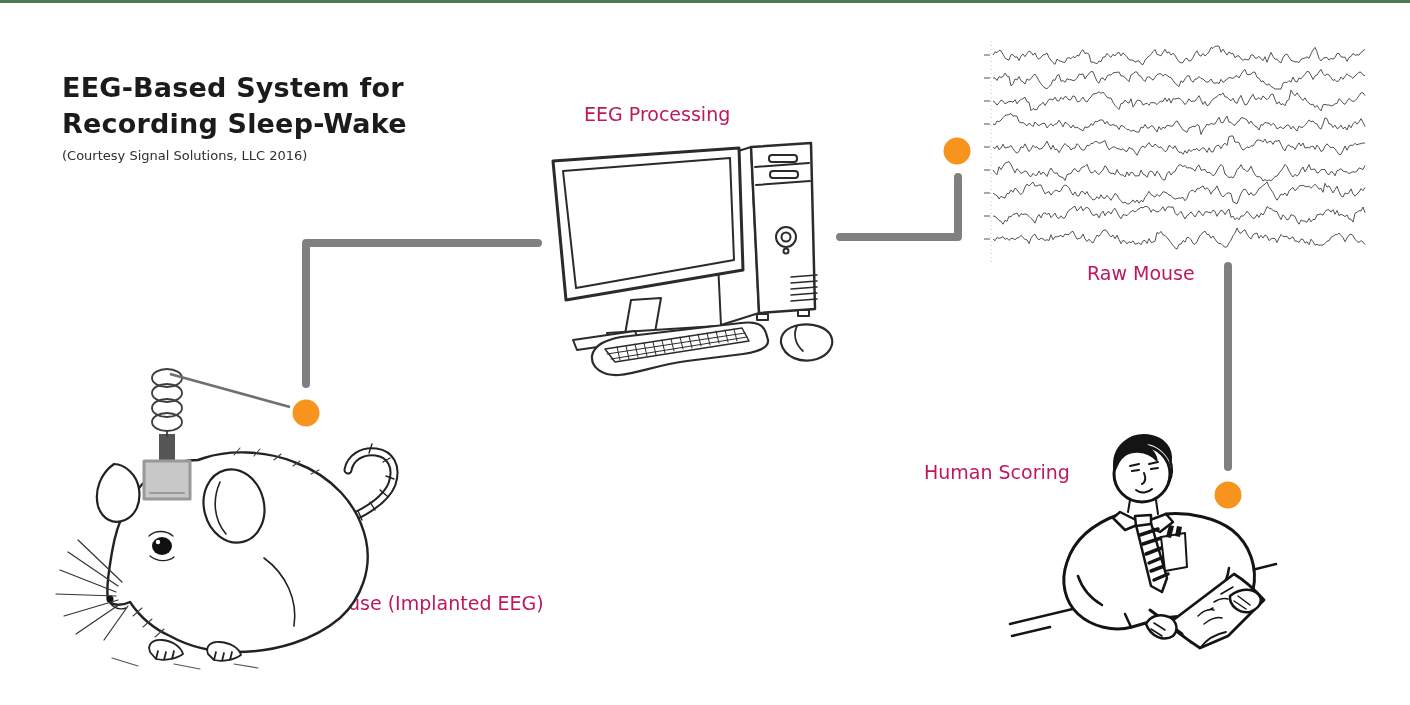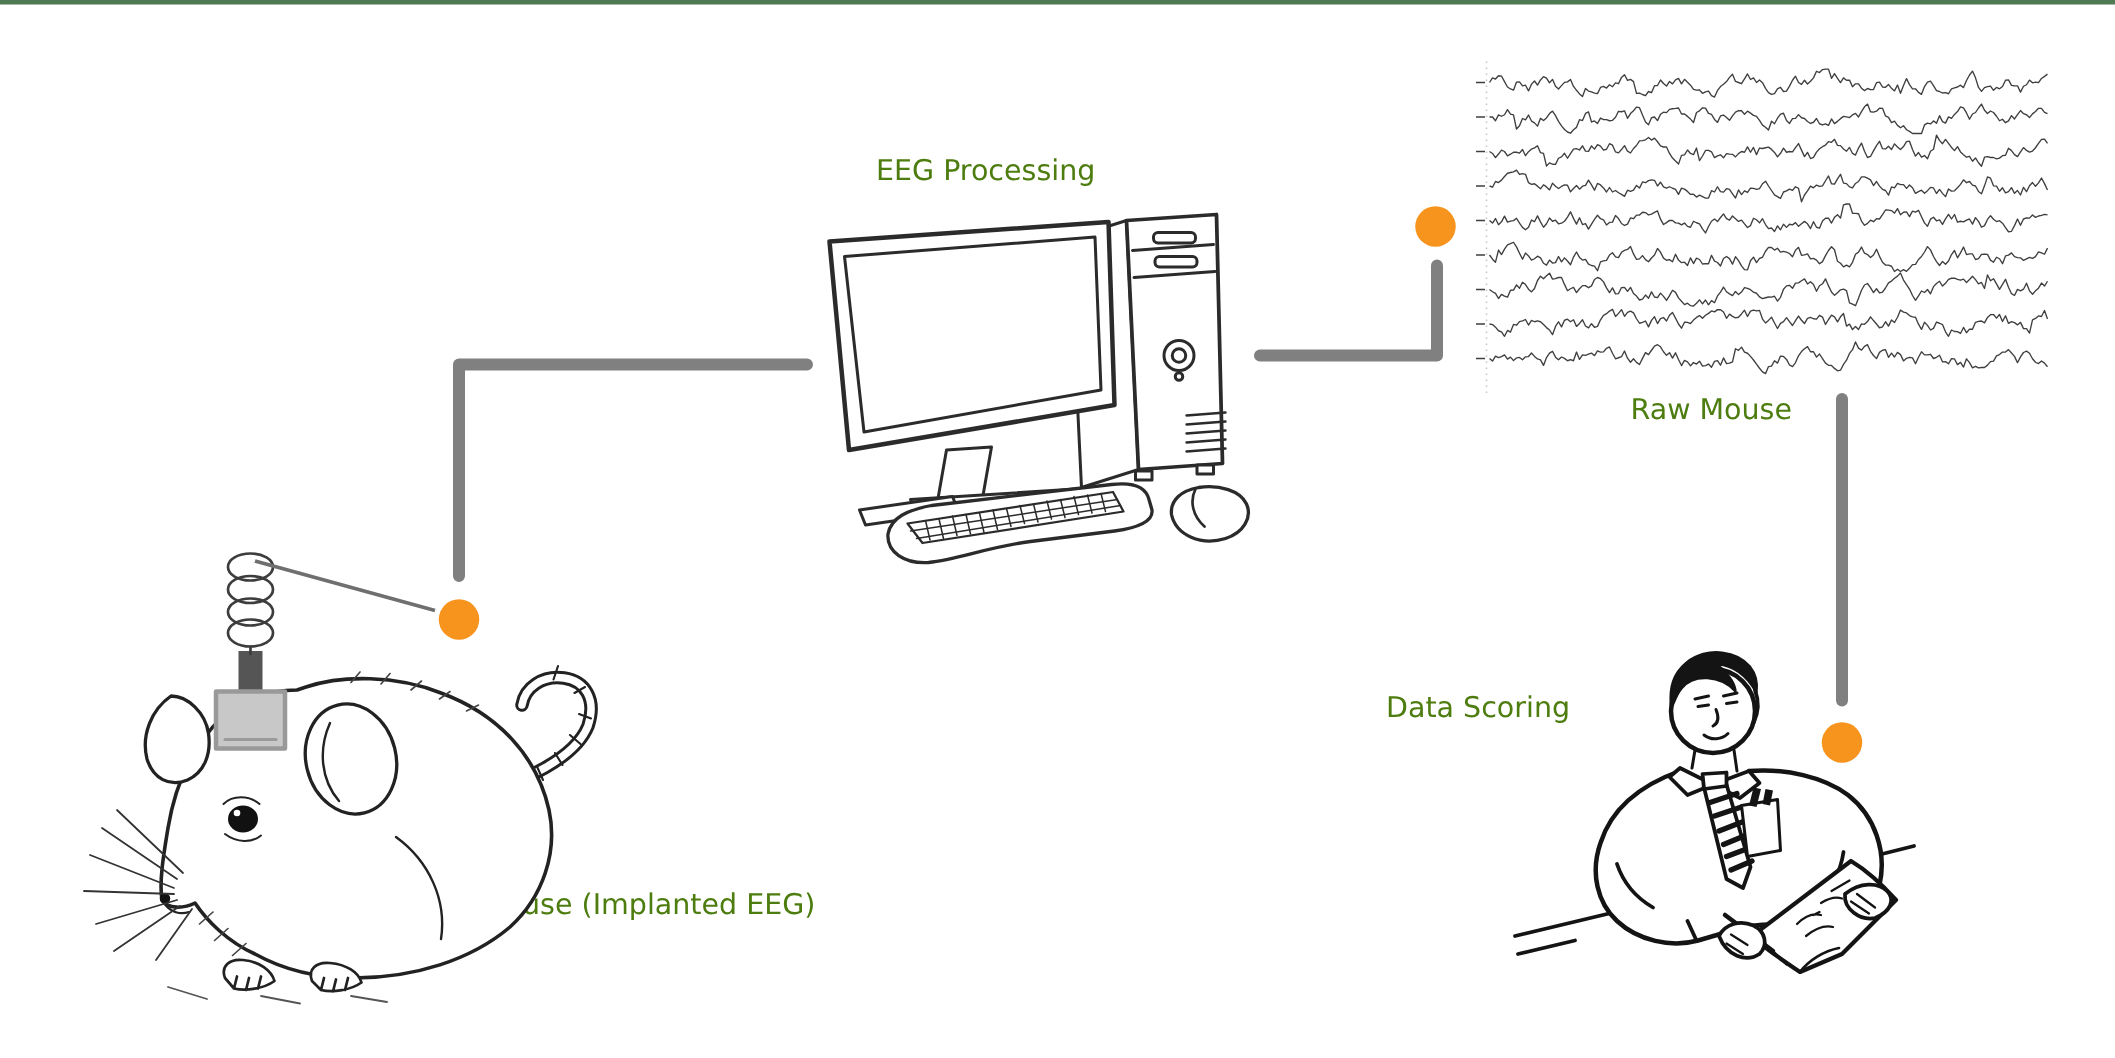--- a/index.html
+++ b/index.html
@@ -4,39 +4,44 @@
 <style>
   html,body{margin:0;padding:0;background:#ffffff;}
   .canvas{
     position:relative;width:1410px;height:705px;background:#ffffff;
     font-family:"DejaVu Sans","Liberation Sans",sans-serif;overflow:hidden;
   }
   .art{position:absolute;overflow:visible;}
   .title-block{position:absolute;left:62px;top:70px;}
   .title-line{font-size:27px;font-weight:bold;color:#1b1b1b;line-height:36px;letter-spacing:.2px;}
   .subtitle{margin-top:6px;font-size:13px;color:#2e2e2e;}
-  .label{position:absolute;font-size:19px;color:#4d7c0f;white-space:nowrap;}
+  .label{position:absolute;font-size:19px;color:#be185d;white-space:nowrap;}
   #lbl-processing{left:584px;top:103px;}
   #lbl-raw{left:1087px;top:262px;}
   #lbl-human{left:924px;top:461px;}
   #lbl-mouse{left:320px;top:592px;}
 </style>
 </head>
 <body>
 
 <div class="canvas">
 
   <svg class="art" style="left:0;top:0" width="1410" height="4">
     <rect width="1410" height="3" fill="#4d7a52"></rect>
   </svg>
 
+  <div class="title-block">
+    <div class="title-line">EEG-Based System for</div>
+    <div class="title-line">Recording Sleep-Wake</div>
+    <div class="subtitle">(Courtesy Signal Solutions, LLC 2016)</div>
+  </div>
 
   <div class="label" id="lbl-processing">EEG Processing</div>
   <div class="label" id="lbl-raw">Raw Mouse</div>
-  <div class="label" id="lbl-human">Data Scoring</div>
+  <div class="label" id="lbl-human">Human Scoring</div>
   <div class="label" id="lbl-mouse">Mouse (Implanted EEG)</div>
 
   <svg id="eeg-traces" class="art" style="left:983px;top:36px" width="390" height="236" viewBox="0 0 390 236">
     <line x1="8" y1="5" x2="8" y2="228" stroke="#c4c4c4" stroke-width="1" stroke-dasharray="1 3"></line>
   <path d="M1 19 h6 M10 19 L12 15.9 L14 16.7 L16 14.5 L18 14.7 L20 18.4 L22 22.0 L24 23.3 L26 24.1 L28 18.7 L30 18.6 L32 21.2 L34 20.8 L36 24.6 L38 20.1 L40 18.0 L42 20.7 L44 17.3 L46 15.1 L48 16.1 L50 19.2 L52 16.9 L54 21.5 L56 23.3 L58 21.1 L60 18.9 L62 18.6 L64 17.0 L66 21.6 L68 24.2 L70 26.6 L72 28.4 L74 23.0 L76 24.7 L78 25.3 L80 26.1 L82 26.4 L84 22.3 L86 21.6 L88 22.7 L90 20.5 L92 21.8 L94 19.3 L96 19.8 L98 15.6 L100 13.8 L102 17.6 L104 16.9 L106 18.4 L108 26.3 L110 26.1 L112 27.0 L114 27.8 L116 25.0 L118 25.8 L120 21.1 L122 21.0 L124 17.3 L126 19.7 L128 21.4 L130 18.3 L132 19.9 L134 17.3 L136 16.3 L138 19.9 L140 16.9 L142 18.8 L144 20.8 L146 23.6 L148 24.1 L150 24.0 L152 26.2 L154 25.2 L156 24.7 L158 27.7 L160 28.7 L162 24.3 L164 21.7 L166 20.2 L168 18.4 L170 15.6 L172 13.5 L174 18.3 L176 19.0 L178 19.8 L180 16.6 L182 13.3 L184 17.0 L186 15.9 L188 19.0 L190 17.3 L192 19.1 L194 22.9 L196 25.8 L198 26.9 L200 26.4 L202 23.2 L204 22.2 L206 25.0 L208 24.7 L210 21.4 L212 17.5 L214 14.8 L216 19.0 L218 20.2 L220 17.5 L222 20.0 L224 18.2 L226 15.9 L228 11.5 L230 12.4 L232 10.4 L234 10.1 L236 10.1 L238 16.2 L240 13.1 L242 16.2 L244 19.1 L246 15.9 L248 17.5 L250 17.4 L252 21.8 L254 19.9 L256 19.9 L258 22.8 L260 24.4 L262 23.0 L264 23.8 L266 23.7 L268 19.1 L270 18.8 L272 22.0 L274 22.2 L276 20.3 L278 22.9 L280 24.6 L282 20.7 L284 26.2 L286 21.0 L288 16.4 L290 20.4 L292 23.2 L294 23.2 L296 25.6 L298 26.9 L300 21.7 L302 18.8 L304 18.1 L306 21.1 L308 24.4 L310 25.0 L312 26.0 L314 25.7 L316 26.5 L318 23.3 L320 22.6 L322 22.0 L324 20.8 L326 22.4 L328 17.7 L330 14.0 L332 11.4 L334 15.9 L336 22.3 L338 24.9 L340 22.4 L342 21.7 L344 21.4 L346 24.2 L348 22.3 L350 23.2 L352 21.7 L354 17.5 L356 17.3 L358 20.9 L360 21.2 L362 21.2 L364 25.4 L366 21.5 L368 20.5 L370 17.4 L372 19.2 L374 18.8 L376 19.1 L378 16.3 L380 14.9 L382 13.4" fill="none" stroke="#3f3f3f" stroke-width="0.9" stroke-linejoin="round"></path>
       <path d="M1 42 h6 M10 42 L12 42.0 L14 44.5 L16 40.6 L18 41.5 L20 40.5 L22 37.1 L24 40.1 L26 40.6 L28 50.0 L30 47.8 L32 43.0 L34 43.9 L36 40.7 L38 44.7 L40 45.9 L42 48.1 L44 42.9 L46 44.3 L48 42.6 L50 39.7 L52 38.1 L54 41.1 L56 44.9 L58 47.9 L60 50.3 L62 52.0 L64 52.8 L66 50.5 L68 48.9 L70 43.8 L72 44.4 L74 39.6 L76 38.6 L78 45.3 L80 44.6 L82 46.3 L84 42.7 L86 43.7 L88 43.7 L90 44.5 L92 44.2 L94 42.2 L96 38.2 L98 38.5 L100 37.9 L102 42.9 L104 39.7 L106 37.8 L108 35.4 L110 35.8 L112 40.7 L114 45.3 L116 47.2 L118 42.5 L120 42.0 L122 44.4 L124 40.2 L126 38.8 L128 39.1 L130 36.9 L132 36.5 L134 36.3 L136 36.0 L138 40.0 L140 40.0 L142 41.6 L144 43.4 L146 45.7 L148 39.0 L150 37.9 L152 35.9 L154 36.1 L156 39.6 L158 40.3 L160 43.6 L162 45.6 L164 41.3 L166 40.7 L168 42.3 L170 44.2 L172 41.3 L174 38.7 L176 37.8 L178 37.8 L180 40.2 L182 38.1 L184 39.4 L186 40.9 L188 41.6 L190 44.3 L192 47.4 L194 48.8 L196 50.7 L198 44.8 L200 46.5 L202 42.8 L204 40.1 L206 39.5 L208 44.3 L210 46.3 L212 43.1 L214 42.9 L216 40.4 L218 42.5 L220 43.0 L222 45.0 L224 46.3 L226 45.5 L228 43.0 L230 46.5 L232 47.3 L234 46.6 L236 47.6 L238 43.3 L240 46.4 L242 44.9 L244 43.1 L246 41.6 L248 41.9 L250 42.4 L252 40.6 L254 39.6 L256 42.0 L258 38.4 L260 35.2 L262 33.4 L264 38.5 L266 38.7 L268 38.1 L270 36.1 L272 36.2 L274 41.3 L276 42.3 L278 45.7 L280 44.8 L282 47.6 L284 49.2 L286 47.8 L288 50.5 L290 51.6 L292 53.0 L294 53.0 L296 53.0 L298 53.0 L300 47.3 L302 46.1 L304 46.6 L306 44.6 L308 46.2 L310 41.1 L312 45.1 L314 46.1 L316 41.9 L318 42.9 L320 40.3 L322 38.4 L324 35.3 L326 35.9 L328 39.3 L330 43.5 L332 40.0 L334 39.0 L336 36.0 L338 33.4 L340 37.5 L342 39.7 L344 38.0 L346 39.0 L348 41.5 L350 44.5 L352 43.5 L354 45.8 L356 44.6 L358 41.1 L360 43.3 L362 40.4 L364 37.7 L366 39.8 L368 40.5 L370 42.4 L372 39.9 L374 38.3 L376 36.2 L378 36.2 L380 38.9 L382 39.7" fill="none" stroke="#3f3f3f" stroke-width="0.9" stroke-linejoin="round"></path>
       <path d="M1 65 h6 M10 65 L12 66.3 L14 69.1 L16 66.7 L18 64.1 L20 65.0 L22 67.9 L24 66.8 L26 65.5 L28 65.5 L30 66.1 L32 63.7 L34 67.8 L36 65.1 L38 63.4 L40 62.6 L42 61.2 L44 65.8 L46 66.3 L48 74.7 L50 72.6 L52 73.5 L54 73.6 L56 69.5 L58 68.6 L60 66.2 L62 69.5 L64 66.4 L66 63.4 L68 63.1 L70 64.0 L72 61.2 L74 64.8 L76 64.9 L78 61.3 L80 63.4 L82 60.4 L84 61.4 L86 64.1 L88 63.5 L90 59.8 L92 60.8 L94 65.3 L96 65.9 L98 63.7 L100 61.1 L102 64.8 L104 66.0 L106 63.0 L108 61.0 L110 57.9 L112 57.8 L114 57.2 L116 55.7 L118 57.4 L120 56.1 L122 58.5 L124 61.3 L126 62.0 L128 62.0 L130 66.3 L132 69.4 L134 71.4 L136 73.4 L138 67.6 L140 67.2 L142 64.0 L144 66.3 L146 67.1 L148 62.7 L150 71.1 L152 68.0 L154 64.3 L156 64.2 L158 65.2 L160 69.1 L162 67.9 L164 67.2 L166 69.2 L168 66.4 L170 66.7 L172 66.9 L174 68.6 L176 66.4 L178 65.0 L180 65.5 L182 61.9 L184 65.5 L186 62.3 L188 67.1 L190 62.7 L192 63.0 L194 62.5 L196 62.1 L198 63.6 L200 65.6 L202 68.6 L204 66.2 L206 62.8 L208 65.5 L210 65.0 L212 65.2 L214 62.4 L216 59.7 L218 64.1 L220 68.4 L222 65.6 L224 69.7 L226 68.9 L228 65.4 L230 63.2 L232 61.8 L234 60.7 L236 58.4 L238 58.9 L240 56.9 L242 60.9 L244 61.1 L246 63.3 L248 64.8 L250 62.3 L252 66.3 L254 67.4 L256 62.7 L258 59.4 L260 64.8 L262 69.0 L264 68.3 L266 64.6 L268 61.1 L270 58.2 L272 63.1 L274 63.3 L276 61.5 L278 63.7 L280 59.9 L282 62.0 L284 63.7 L286 61.7 L288 58.4 L290 58.1 L292 63.6 L294 68.1 L296 65.7 L298 68.8 L300 67.7 L302 69.8 L304 64.8 L306 63.5 L308 54.1 L310 57.6 L312 59.8 L314 56.9 L316 59.6 L318 62.3 L320 64.4 L322 61.8 L324 65.3 L326 67.1 L328 68.8 L330 68.2 L332 71.5 L334 69.3 L336 72.5 L338 74.8 L340 68.8 L342 68.4 L344 69.0 L346 69.0 L348 69.9 L350 69.4 L352 67.8 L354 67.5 L356 62.8 L358 64.4 L360 67.1 L362 68.4 L364 65.3 L366 62.4 L368 64.3 L370 65.4 L372 64.7 L374 62.5 L376 59.6 L378 56.9 L380 56.8 L382 59.6" fill="none" stroke="#3f3f3f" stroke-width="0.9" stroke-linejoin="round"></path>
       <path d="M1 88 h6 M10 88 L12 88.8 L14 85.0 L16 85.7 L18 84.1 L20 81.7 L22 79.5 L24 79.0 L26 78.6 L28 77.4 L30 80.3 L32 79.8 L34 80.2 L36 85.8 L38 86.9 L40 86.5 L42 88.1 L44 89.9 L46 87.2 L48 88.6 L50 90.6 L52 86.1 L54 88.2 L56 89.7 L58 88.3 L60 87.3 L62 87.5 L64 91.9 L66 89.7 L68 87.7 L70 90.1 L72 88.1 L74 87.6 L76 84.1 L78 87.2 L80 90.8 L82 86.3 L84 87.3 L86 89.3 L88 92.0 L90 89.0 L92 92.0 L94 91.0 L96 92.5 L98 93.6 L100 94.9 L102 90.8 L104 91.6 L106 90.8 L108 87.6 L110 89.4 L112 85.3 L114 85.8 L116 84.4 L118 83.9 L120 84.2 L122 88.0 L124 85.4 L126 88.6 L128 89.4 L130 88.5 L132 89.5 L134 90.2 L136 93.6 L138 89.4 L140 90.1 L142 91.6 L144 93.6 L146 93.5 L148 95.4 L150 94.1 L152 95.1 L154 96.1 L156 96.0 L158 91.1 L160 92.0 L162 88.5 L164 91.8 L166 92.1 L168 89.8 L170 90.3 L172 93.2 L174 96.0 L176 90.6 L178 93.7 L180 91.2 L182 92.3 L184 89.4 L186 89.6 L188 90.3 L190 89.8 L192 86.5 L194 84.8 L196 88.0 L198 91.0 L200 93.9 L202 95.1 L204 96.3 L206 92.0 L208 91.3 L210 90.1 L212 90.9 L214 88.5 L216 89.6 L218 98.5 L220 94.0 L222 91.3 L224 88.1 L226 89.2 L228 87.4 L230 88.2 L232 87.9 L234 84.5 L236 81.3 L238 86.5 L240 86.8 L242 83.2 L244 80.2 L246 86.1 L248 86.4 L250 88.6 L252 89.3 L254 86.3 L256 85.0 L258 81.9 L260 81.9 L262 82.8 L264 83.9 L266 87.7 L268 85.0 L270 88.1 L272 90.2 L274 91.0 L276 94.1 L278 88.6 L280 89.2 L282 86.3 L284 87.1 L286 87.1 L288 89.6 L290 87.3 L292 89.2 L294 92.9 L296 91.8 L298 90.8 L300 92.8 L302 91.1 L304 88.9 L306 89.3 L308 93.0 L310 90.3 L312 92.9 L314 95.1 L316 90.0 L318 91.4 L320 91.2 L322 89.2 L324 86.9 L326 83.9 L328 85.8 L330 85.0 L332 87.4 L334 88.0 L336 91.7 L338 93.2 L340 87.9 L342 81.9 L344 82.8 L346 87.9 L348 88.1 L350 91.5 L352 89.2 L354 92.6 L356 91.7 L358 89.1 L360 92.9 L362 91.0 L364 94.0 L366 88.9 L368 91.8 L370 87.8 L372 85.7 L374 88.2 L376 85.9 L378 82.7 L380 86.4 L382 90.7" fill="none" stroke="#3f3f3f" stroke-width="0.9" stroke-linejoin="round"></path>
       <path d="M1 111 h6 M10 111 L12 112.7 L14 109.7 L16 113.8 L18 111.9 L20 108.1 L22 112.1 L24 111.4 L26 111.1 L28 109.5 L30 112.8 L32 115.6 L34 117.2 L36 115.5 L38 110.7 L40 111.8 L42 107.9 L44 111.9 L46 115.5 L48 113.2 L50 109.3 L52 111.5 L54 110.8 L56 113.2 L58 112.8 L60 111.5 L62 108.7 L64 105.2 L66 109.6 L68 113.4 L70 109.2 L72 113.7 L74 113.1 L76 116.7 L78 113.4 L80 110.2 L82 107.5 L84 109.8 L86 110.6 L88 114.0 L90 112.3 L92 112.1 L94 107.7 L96 109.7 L98 113.0 L100 114.3 L102 113.4 L104 109.3 L106 109.8 L108 107.4 L110 107.4 L112 105.5 L114 105.7 L116 107.3 L118 106.7 L120 105.6 L122 104.6 L124 110.1 L126 113.7 L128 112.4 L130 110.9 L132 111.0 L134 112.6 L136 112.7 L138 113.9 L140 112.7 L142 114.9 L144 115.5 L146 111.5 L148 112.5 L150 113.3 L152 116.6 L154 119.3 L156 115.0 L158 111.5 L160 110.0 L162 111.7 L164 109.0 L166 106.6 L168 109.7 L170 110.8 L172 108.0 L174 109.8 L176 111.6 L178 110.8 L180 113.3 L182 115.7 L184 114.4 L186 109.5 L188 110.5 L190 112.6 L192 109.8 L194 113.7 L196 116.4 L198 116.0 L200 118.3 L202 114.6 L204 117.2 L206 113.5 L208 115.6 L210 113.5 L212 113.9 L214 112.4 L216 114.9 L218 113.2 L220 111.6 L222 113.2 L224 116.4 L226 111.8 L228 115.5 L230 116.1 L232 111.3 L234 109.5 L236 109.4 L238 112.7 L240 108.9 L242 107.2 L244 109.4 L246 100.6 L248 100.0 L250 100.0 L252 106.2 L254 106.2 L256 106.5 L258 111.4 L260 114.2 L262 112.9 L264 110.8 L266 111.8 L268 109.8 L270 110.0 L272 107.1 L274 104.0 L276 104.1 L278 104.4 L280 106.1 L282 103.1 L284 107.2 L286 105.5 L288 105.3 L290 108.4 L292 104.8 L294 105.4 L296 104.2 L298 108.5 L300 112.6 L302 114.9 L304 110.1 L306 108.8 L308 111.2 L310 110.6 L312 113.6 L314 109.9 L316 106.9 L318 110.0 L320 107.0 L322 112.1 L324 111.5 L326 111.9 L328 110.7 L330 110.0 L332 113.4 L334 109.1 L336 111.6 L338 115.5 L340 114.4 L342 110.3 L344 107.8 L346 110.2 L348 111.7 L350 111.1 L352 112.8 L354 115.7 L356 118.5 L358 118.2 L360 114.4 L362 110.0 L364 114.2 L366 110.0 L368 109.2 L370 109.4 L372 107.3 L374 108.9 L376 108.0 L378 107.6 L380 106.9 L382 107.3" fill="none" stroke="#3f3f3f" stroke-width="0.9" stroke-linejoin="round"></path>
       <path d="M1 134 h6 M10 134 L12 136.8 L14 138.8 L16 130.7 L18 133.7 L20 130.1 L22 127.2 L24 126.4 L26 125.5 L28 128.6 L30 132.8 L32 136.8 L34 132.7 L36 134.6 L38 137.4 L40 136.5 L42 134.8 L44 135.9 L46 139.5 L48 140.7 L50 137.4 L52 139.4 L54 139.1 L56 135.0 L58 138.6 L60 135.9 L62 138.0 L64 140.5 L66 135.4 L68 132.0 L70 135.6 L72 137.4 L74 136.9 L76 140.1 L78 141.0 L80 141.4 L82 144.5 L84 138.6 L86 137.9 L88 137.6 L90 134.0 L92 132.5 L94 135.2 L96 135.7 L98 132.2 L100 130.9 L102 130.3 L104 128.3 L106 133.3 L108 136.9 L110 136.6 L112 134.4 L114 137.1 L116 138.5 L118 136.0 L120 134.0 L122 129.7 L124 132.1 L126 136.1 L128 137.5 L130 137.1 L132 138.5 L134 133.5 L136 137.4 L138 139.1 L140 138.8 L142 141.0 L144 135.9 L146 139.7 L148 136.1 L150 137.0 L152 140.0 L154 139.8 L156 139.8 L158 134.2 L160 138.1 L162 139.0 L164 141.3 L166 136.3 L168 135.0 L170 136.4 L172 140.1 L174 135.1 L176 137.7 L178 141.2 L180 143.8 L182 143.9 L184 137.8 L186 135.4 L188 139.1 L190 136.3 L192 135.5 L194 131.5 L196 128.9 L198 129.0 L200 130.7 L202 129.5 L204 132.1 L206 131.6 L208 132.1 L210 133.0 L212 135.2 L214 130.8 L216 128.9 L218 134.2 L220 133.9 L222 133.3 L224 136.6 L226 136.3 L228 137.4 L230 139.8 L232 138.4 L234 134.4 L236 131.0 L238 128.5 L240 130.5 L242 138.2 L244 139.5 L246 141.9 L248 140.8 L250 141.9 L252 138.9 L254 133.5 L256 132.1 L258 128.7 L260 132.8 L262 133.7 L264 135.7 L266 134.0 L268 130.2 L270 134.9 L272 138.8 L274 140.7 L276 140.7 L278 141.5 L280 145.0 L282 143.5 L284 145.0 L286 143.8 L288 144.9 L290 142.9 L292 140.4 L294 140.2 L296 137.0 L298 135.0 L300 132.0 L302 128.4 L304 130.6 L306 135.0 L308 138.4 L310 141.0 L312 138.3 L314 140.2 L316 138.0 L318 133.7 L320 131.0 L322 135.9 L324 132.6 L326 128.7 L328 133.7 L330 133.2 L332 133.3 L334 137.0 L336 136.4 L338 133.6 L340 133.5 L342 133.6 L344 137.4 L346 138.8 L348 135.5 L350 136.5 L352 139.8 L354 134.6 L356 134.1 L358 132.6 L360 135.1 L362 135.7 L364 135.9 L366 137.6 L368 136.6 L370 135.6 L372 136.3 L374 135.1 L376 131.9 L378 132.6 L380 133.5 L382 129.4" fill="none" stroke="#3f3f3f" stroke-width="0.9" stroke-linejoin="round"></path>

